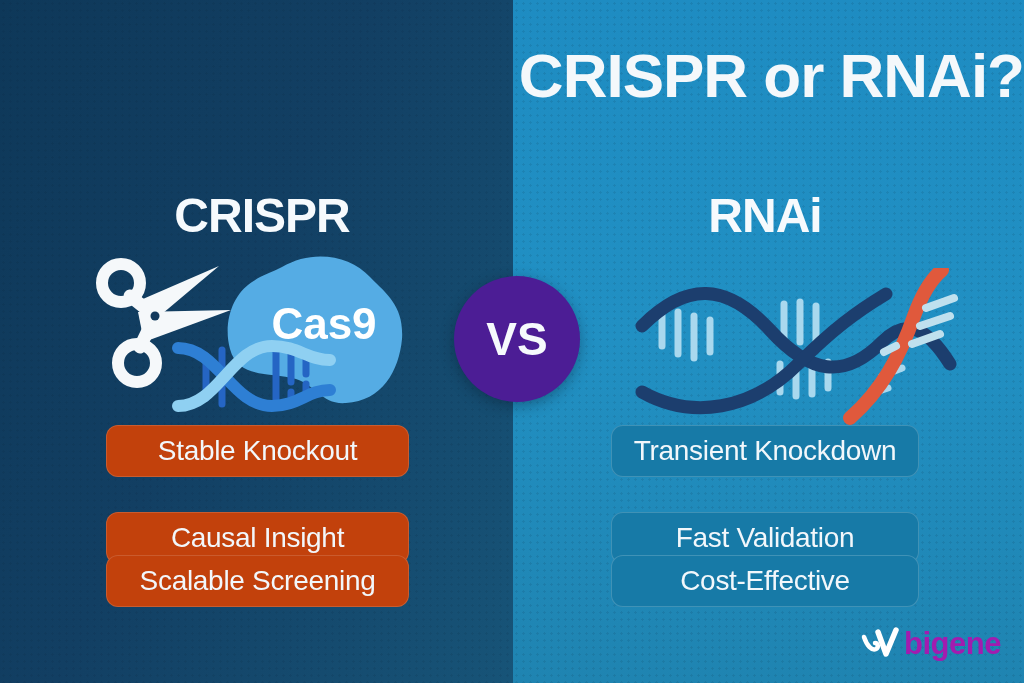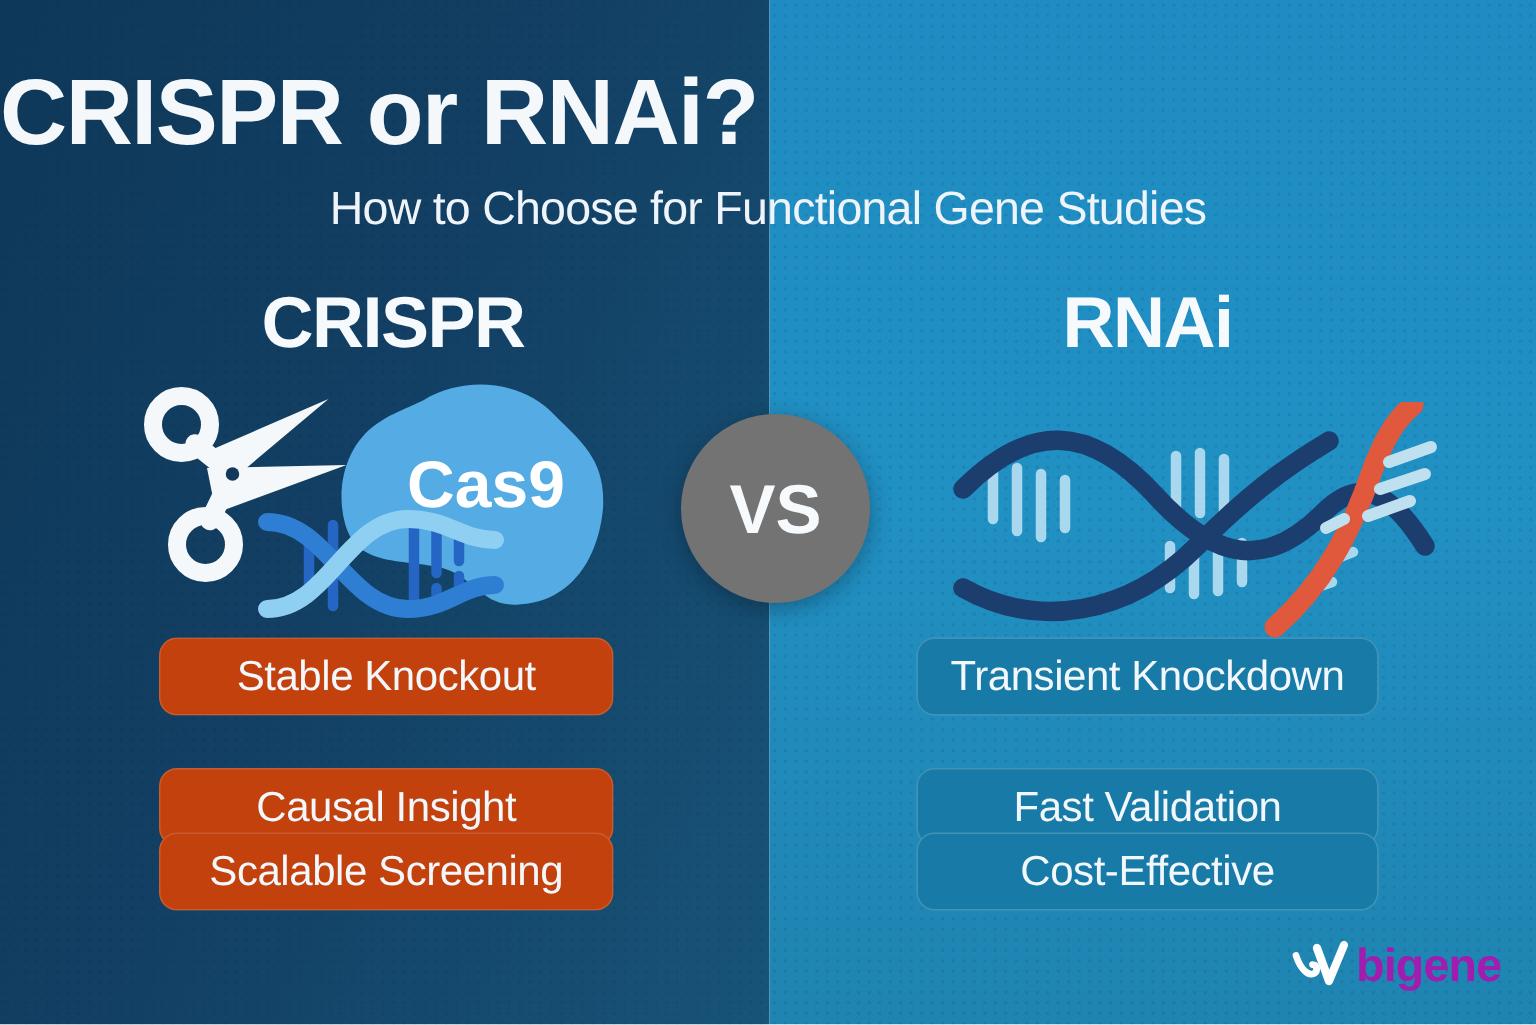--- a/index.html
+++ b/index.html
@@ -6,36 +6,36 @@
   html, body { width: 1024px; height: 683px; overflow: hidden; }
   body { font-family: "Liberation Sans", "DejaVu Sans", sans-serif; }
 
   .stage { position: relative; width: 1024px; height: 683px; overflow: hidden; }
 
   .panel { position: absolute; top: 0; height: 683px; }
   .panel-left  { left: 0; width: 513px;  background: linear-gradient(115deg, #0e3859 0%, #123f63 45%, #175478 100%); }
   .panel-right { left: 513px; width: 511px; background: linear-gradient(180deg, #1e8cc2 0%, #2190c3 50%, #1f84b1 100%); }
   .texture { position: absolute; inset: 0; background-image: radial-gradient(rgba(6,26,46,0.22) 1px, transparent 1.3px); background-size: 7px 7px; opacity: .45; }
 
-  .title { position: absolute; left: 0; top: 40px; width: 1024px; text-align: left;
+  .title { position: absolute; left: 0; top: 40px; width: 1024px; text-align: right;
            color: #f4f8fb; font-size: 62px; font-weight: 800; letter-spacing: -1px; }
   .subtitle { position: absolute; left: 0; top: 121px; width: 1024px; text-align: center;
               color: #eef4f9; font-size: 31px; font-weight: 500; letter-spacing: -0.5px; }
 
   .col-heading { position: absolute; top: 188px; color: #f6fafd; font-size: 48px; font-weight: 800; letter-spacing: -1px; text-align: center; }
   .col-heading.left  { left: 112px; width: 300px; }
   .col-heading.right { left: 615px; width: 300px; }
 
   .icon-abs { position: absolute; }
 
   .cas9-label { position: absolute; left: 268px; top: 299px; width: 112px; text-align: center;
                 color: #ffffff; font-size: 44px; font-weight: 600; }
 
   .vs-circle { position: absolute; left: 454px; top: 276px; width: 126px; height: 126px; border-radius: 50%;
-               background: #737373; display: flex; align-items: center; justify-content: center;
+               background: #4c1d95; display: flex; align-items: center; justify-content: center;
                box-shadow: 0 4px 14px rgba(5,20,35,0.35); }
   .vs-circle span { color: #f6fafd; font-size: 46px; font-weight: 800; letter-spacing: 0; }
 
   .pill { position: absolute; height: 52px; border-radius: 12px; display: flex; align-items: center; justify-content: center;
           color: #f2f7fb; font-size: 28px; font-weight: 500; letter-spacing: -0.3px; }
   .pill-left  { left: 106px; width: 303px; background: #c2410c; border: 1px solid rgba(255,255,255,0.14); }
   .pill-right { left: 611px; width: 308px; background: #177aa7; border: 1px solid rgba(255,255,255,0.18); }
   .row1 { top: 425px; } .row2 { top: 512px; } .row3 { top: 555px; }
 
   .logo { position: absolute; left: 860px; top: 624px; height: 40px; display: flex; align-items: center; gap: 2px; }
@@ -47,21 +47,20 @@
 <div class="stage">
 
   <div class="panel panel-left">
       <div class="texture"></div>
     </div>
   <div class="panel panel-right">
       <div class="texture"></div>
     </div>
 
   <div class="title">CRISPR or RNAi?</div>
-  <div class="subtitle">How to Choose for Functional Gene Studies</div>
 
   <div class="col-heading left">CRISPR</div>
   <div class="col-heading right">RNAi</div>
 
   <svg class="icon-abs" style="left:88px; top:252px;" width="146" height="142" viewBox="0 0 146 142">
     <circle cx="33" cy="31" r="19" fill="none" stroke="#f5f8fa" stroke-width="12"></circle>
     <circle cx="49" cy="111" r="19" fill="none" stroke="#f5f8fa" stroke-width="12"></circle>
     <line x1="42" y1="44" x2="67" y2="64" stroke="#f5f8fa" stroke-width="13" stroke-linecap="round"></line>
     <line x1="52" y1="95" x2="67" y2="64" stroke="#f5f8fa" stroke-width="13" stroke-linecap="round"></line>
     <polygon points="48,50 131,14 62,72" fill="#f5f8fa"></polygon>

